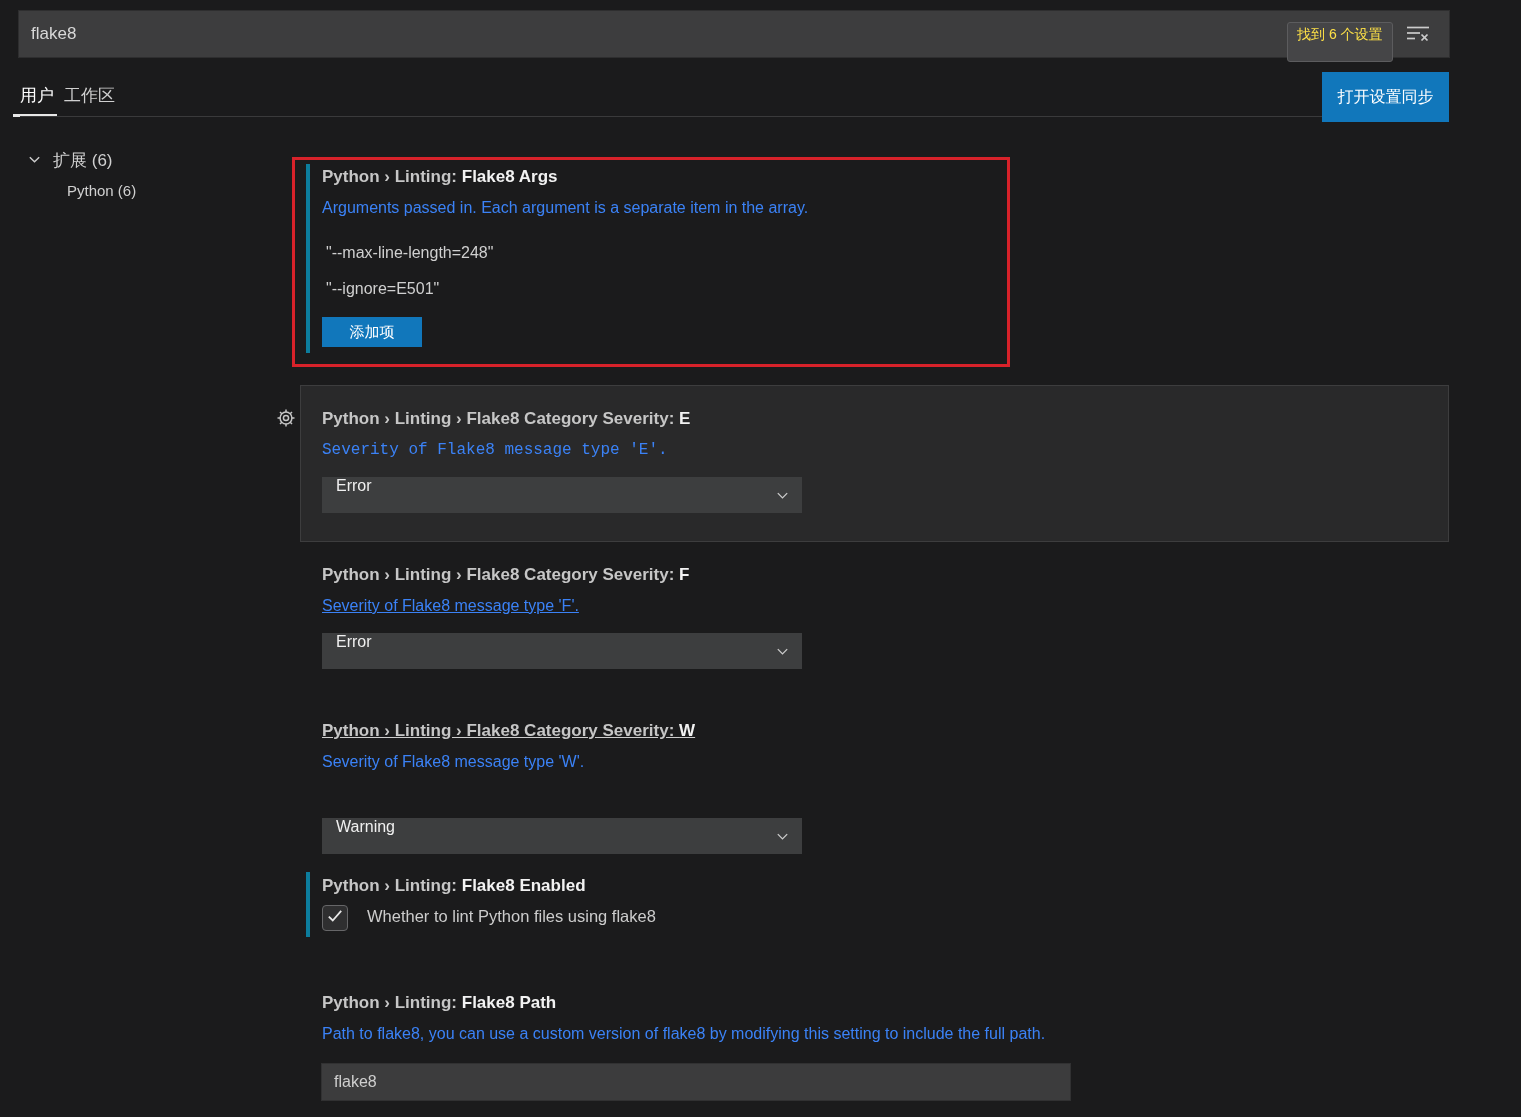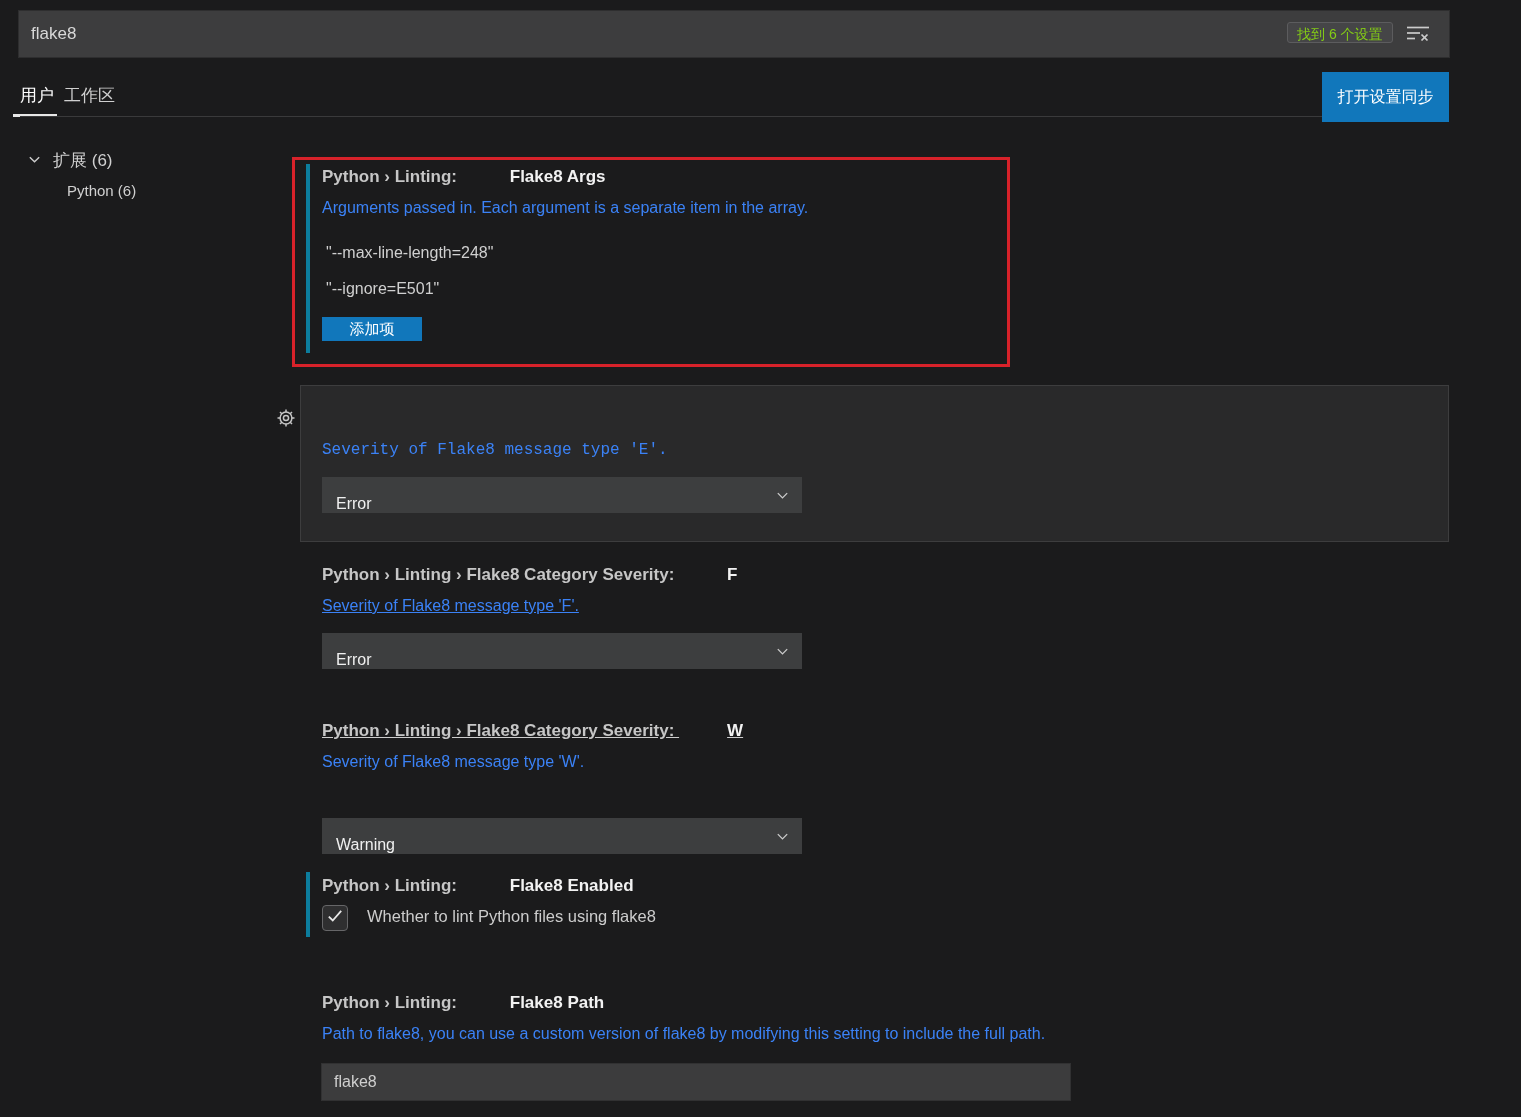--- a/index.html
+++ b/index.html
@@ -14,23 +14,23 @@
   }
 
   
   .search-input {
     position: absolute; left:18px; top:10px; width:1432px; height:48px;
     background:#3d3d3e; border:1px solid #2e2e2f; outline:none;
     color:#d8d8d8; font-size:17px; padding:0 180px 0 12px;
     font-family: "Liberation Sans", "DejaVu Sans", sans-serif;
   }
   .results-badge {
-    position:absolute; left:1287px; top:22px; height:21px; line-height:23px;
+    position:absolute; left:1287px; top:22px; height:40px; line-height:23px;
     padding:0 9px; background:#454547; border:1px solid #5c5c5e; border-radius:3px;
-    font-size:14px; color:#84cc16; white-space:nowrap;
+    font-size:14px; color:#fde047; white-space:nowrap;
   }
   .clear-filter-btn {
     position:absolute; left:1404px; top:25px; width:28px; height:21px;
     display:flex; align-items:center; justify-content:center; cursor:pointer;
   }
 
   
   .tabs-sep { position:absolute; left:20px; top:116px; width:1429px; height:1px; background:#3a3a3b; }
   .tab { position:absolute; top:84px; font-size:17px; cursor:pointer; }
   .tab-user { left:20px; color:#ffffff; }
@@ -51,37 +51,37 @@
   
   .annotation-box {
     position:absolute; left:292px; top:157px; width:718px; height:210px;
     border:3px solid #d8222a; pointer-events:none; z-index:5;
   }
 
   
   .mod-bar { position:absolute; width:4px; background:#0c7d9d; }
   .s-title { position:absolute; font-size:17px; font-weight:bold; line-height:22px; white-space:nowrap; }
   .s-title .cat { color:#c6c6c6; }
-  .s-title .lbl { color:#f2f2f2;margin-left:48px; }
+  .s-title .lbl { color:#f2f2f2; }
   .s-desc  { position:absolute; font-size:16px; color:#3b82f6; line-height:22px; white-space:nowrap; }
   .list-item { position:absolute; font-size:16px; color:#d0d0d0; line-height:22px; white-space:nowrap; }
   .add-btn {
-    position:absolute; left:322px; top:317px; width:100px; height:24px;
+    position:absolute; left:322px; top:317px; width:100px; height:30px;
     background:#1177bb; color:#ffffff; font-size:15px; border:none;
     display:flex; align-items:center; justify-content:center; cursor:pointer;
   }
   .row-hover-bg {
     position:absolute; left:300px; top:385px; width:1149px; height:157px;
     background:#29292a; border:1px solid #3d3d3e;
   }
   .gear-btn { position:absolute; left:276px; top:408px; width:20px; height:20px; cursor:pointer; }
   .select-box {
     position:absolute; width:480px; height:36px; left:322px;
     background:#3d3e3f; color:#f0f0f0; font-size:16px;
-    display:flex; align-items:flex-end; padding:0 14px; cursor:pointer;
+    display:flex; align-items:flex-start; padding:0 14px; cursor:pointer;
   }
   .select-box .chev { position:absolute; right:12px; top:11px; }
   .checkbox {
     position:absolute; left:322px; top:905px; width:26px; height:26px;
     background:#2f2f30; border:1px solid #666668; border-radius:4px;
     display:flex; align-items:center; justify-content:center; cursor:pointer;
   }
   .check-label { position:absolute; left:367px; top:907px; font-size:16.5px; color:#cccccc; white-space:nowrap; }
   .text-input {
     position:absolute; left:321px; top:1063px; width:750px; height:38px;
@@ -142,20 +142,23 @@
       <path d="M12 1.8 V4.9"></path>
         <path d="M12 19.1 V22.2"></path>
       <path d="M1.8 12 H4.9"></path>
         <path d="M19.1 12 H22.2"></path>
       <path d="M4.8 4.8 L7 7"></path>
         <path d="M17 17 L19.2 19.2"></path>
       <path d="M4.8 19.2 L7 17"></path>
         <path d="M17 7 L19.2 4.8"></path>
     </svg>
   </div>
+  <div class="s-title" style="left:322px; top:408px;">
+    <span class="cat">Python › Linting › Flake8 Category Severity: </span><span class="lbl">E</span>
+  </div>
   <div class="s-desc" style="left:322px; top:439px;font-family:Liberation Mono, monospace;">Severity of Flake8 message type 'E'.</div>
   <div class="select-box" style="top:477px;">
     <span>Error</span>
     <span class="chev">
       <svg width="15" height="15" viewBox="0 0 16 16" fill="none" stroke="#cccccc" stroke-width="1.4">
         <path d="M3 5.5 L8 10.5 L13 5.5"></path>
       </svg>
     </span>
   </div>
 

